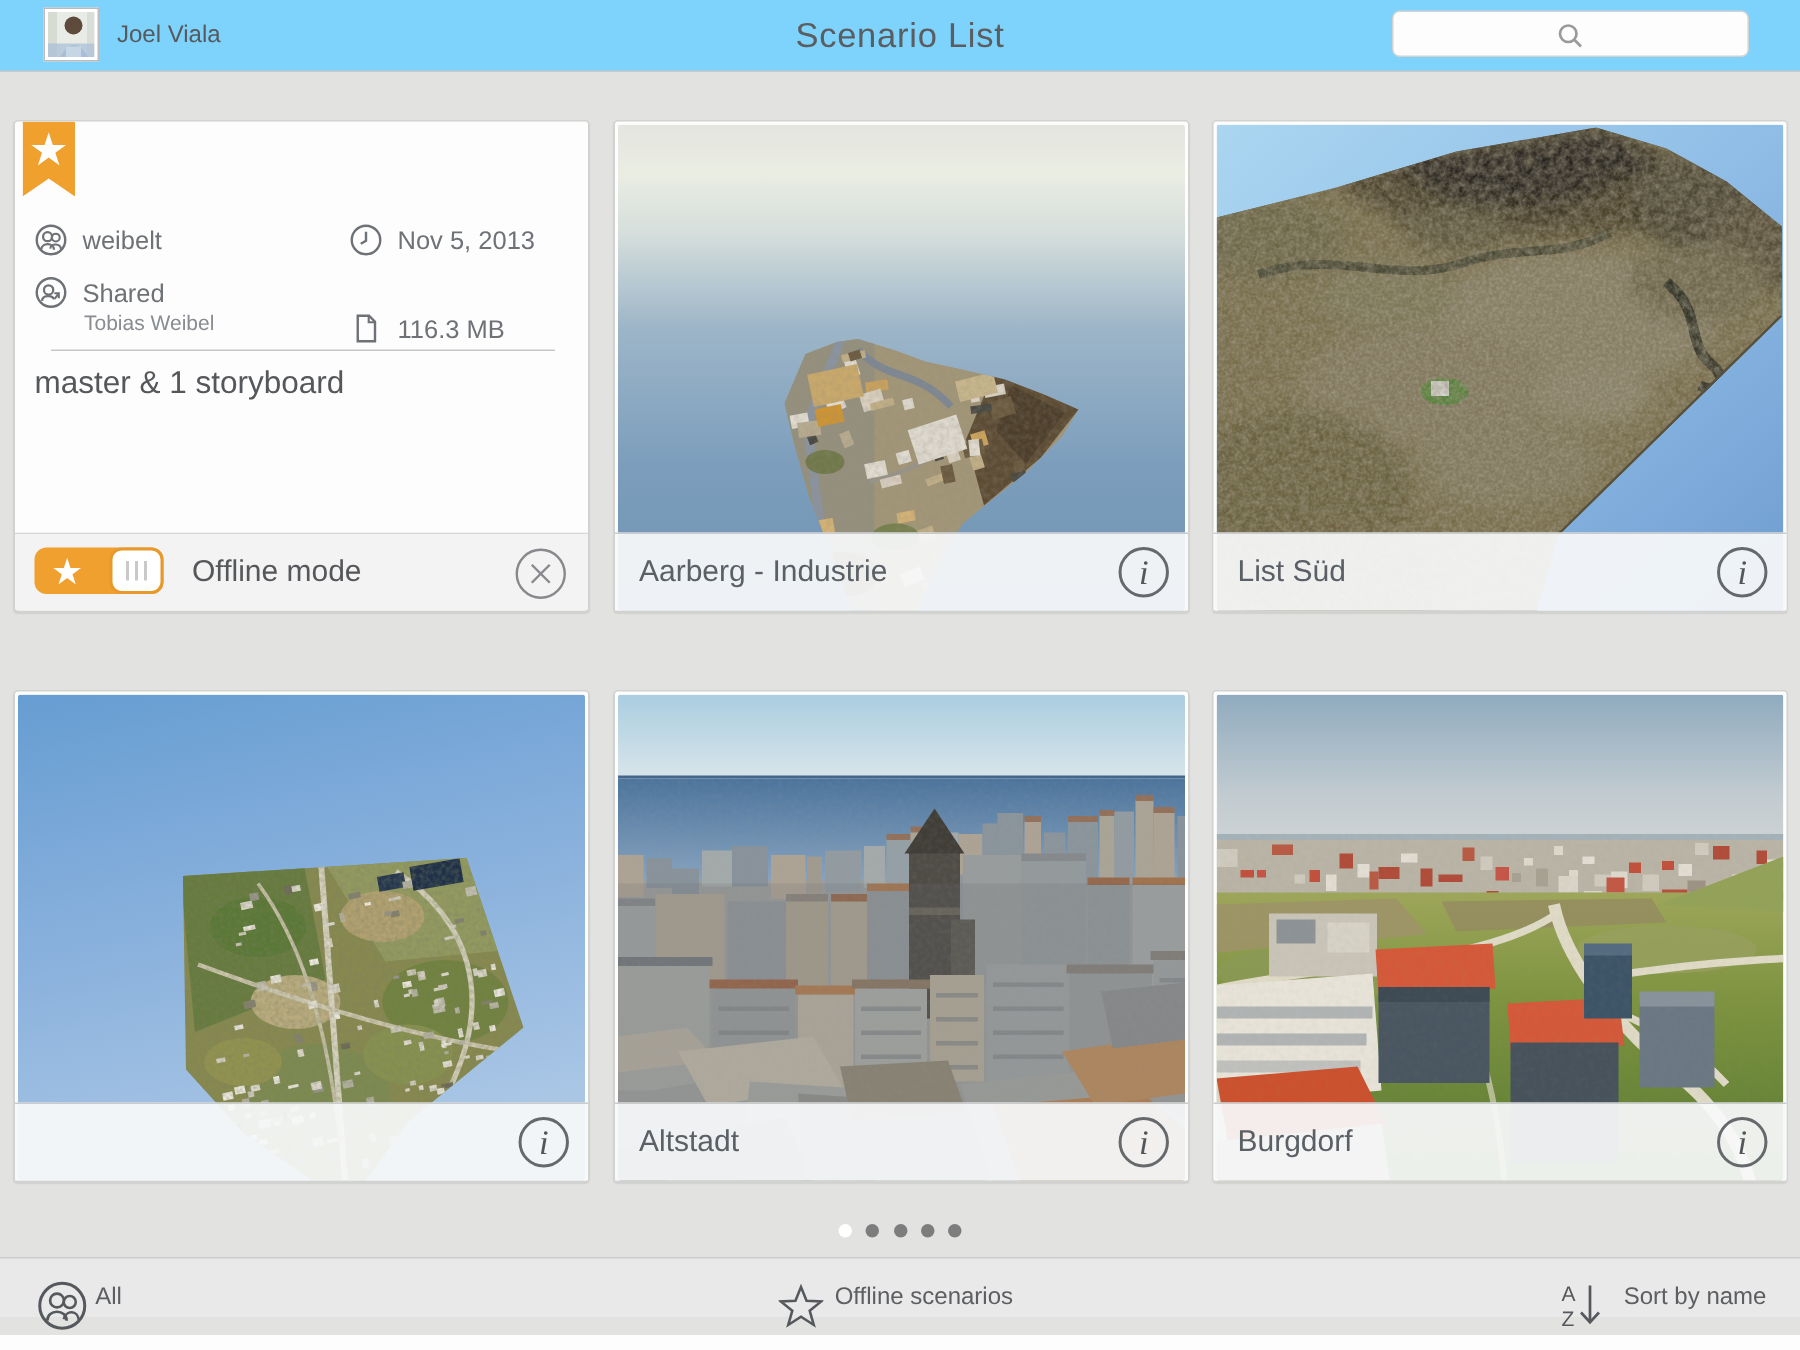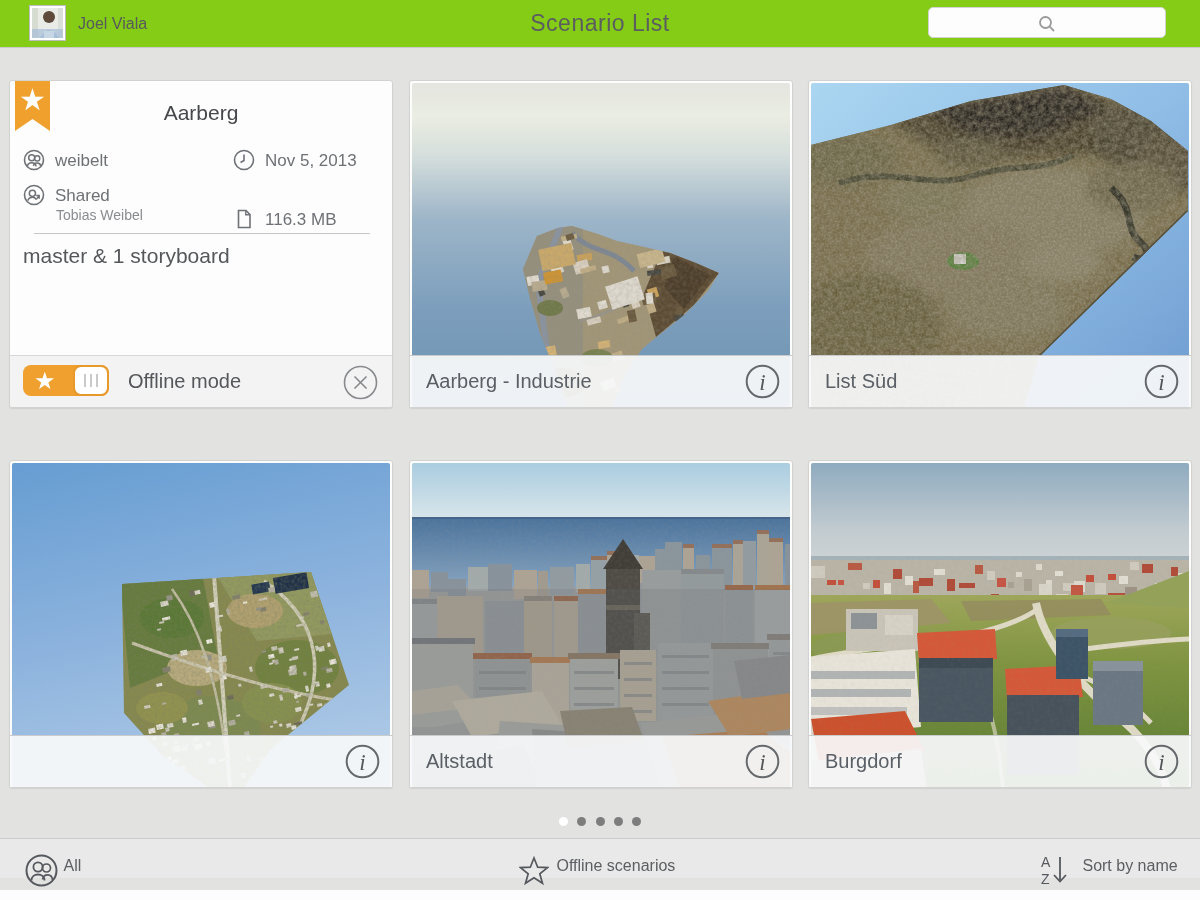--- a/index.html
+++ b/index.html
@@ -1,18 +1,18 @@
 <!DOCTYPE html>
 <html><head>
 <meta charset="utf-8">
 <style>
   html,body{margin:0;padding:0;}
   body{width:1200px;height:900px;background:#e2e2e1;font-family:"Liberation Sans",sans-serif;position:relative;overflow:hidden;}
   
-  #topbar{position:absolute;left:0;top:0;width:1200px;height:48px;background:#84cc16;border-bottom:1px solid #c9c9c9;box-sizing:border-box;}
+  #topbar{position:absolute;left:0;top:0;width:1200px;height:48px;background:#7dd3fc;border-bottom:1px solid #c9c9c9;box-sizing:border-box;}
   #avatar{position:absolute;left:29px;top:5px;width:37px;height:36px;background:#fff;border:1px solid #bcbcbc;box-sizing:border-box;}
   #avatar svg{position:absolute;left:2px;top:2px;}
   #username{position:absolute;left:78px;top:0;height:48px;line-height:48px;font-size:16px;color:#57595c;}
   #title{position:absolute;left:0;width:1200px;text-align:center;top:0;height:48px;line-height:46px;font-size:23px;letter-spacing:0.5px;color:#5b5d60;}
   #search{position:absolute;right:34px;top:7px;width:238px;height:31px;background:#fdfdfd;border:1px solid #d2d2d2;border-radius:5px;box-sizing:border-box;}
   #search svg{position:absolute;left:108px;top:6px;}
   
   .card{position:absolute;width:384px;height:328px;background:#fdfdfd;border:1px solid #d2d2d0;border-radius:3px;box-sizing:border-box;box-shadow:0 1px 1px rgba(0,0,0,0.08);}
   .thumb{position:absolute;left:2px;top:2px;width:378px;height:324px;overflow:hidden;border-radius:2px;}
   .label{position:absolute;left:0px;bottom:0px;width:100%;height:52px;background:rgba(248,249,250,0.93);border-top:1px solid #c9cbcd;box-sizing:border-box;}
@@ -74,21 +74,20 @@
       <circle cx="8.5" cy="8.5" r="5.5" fill="none" stroke="#9a9a9a" stroke-width="1.8"></circle>
       <line x1="12.7" y1="12.7" x2="17" y2="17" stroke="#9a9a9a" stroke-width="1.8"></line>
     </svg>
   </div>
 </div>
 
 <div class="card" id="card1">
   <div id="ribbon">
       <div class="st">★</div>
     </div>
-  <div id="c1title">Aarberg</div>
 
   <div class="inforow" style="left:13px;top:68px;">
     <svg width="22" height="22" viewBox="0 0 22 22">
       <circle cx="11" cy="11" r="9.5" fill="none" stroke="#6e7175" stroke-width="1.6"></circle>
       <circle cx="8.7" cy="8.8" r="3" fill="none" stroke="#6e7175" stroke-width="1.5"></circle>
       <path d="M4.5 17.5 C4.5 12.5 13 12.5 13 17.5" fill="none" stroke="#6e7175" stroke-width="1.5"></path>
       <circle cx="14.2" cy="9.4" r="2.6" fill="none" stroke="#6e7175" stroke-width="1.4"></circle>
       <path d="M10.5 16.8 C11 12.8 17.5 13.2 17.7 17.3" fill="none" stroke="#6e7175" stroke-width="1.4"></path>
     </svg><span>weibelt</span>
   </div>

